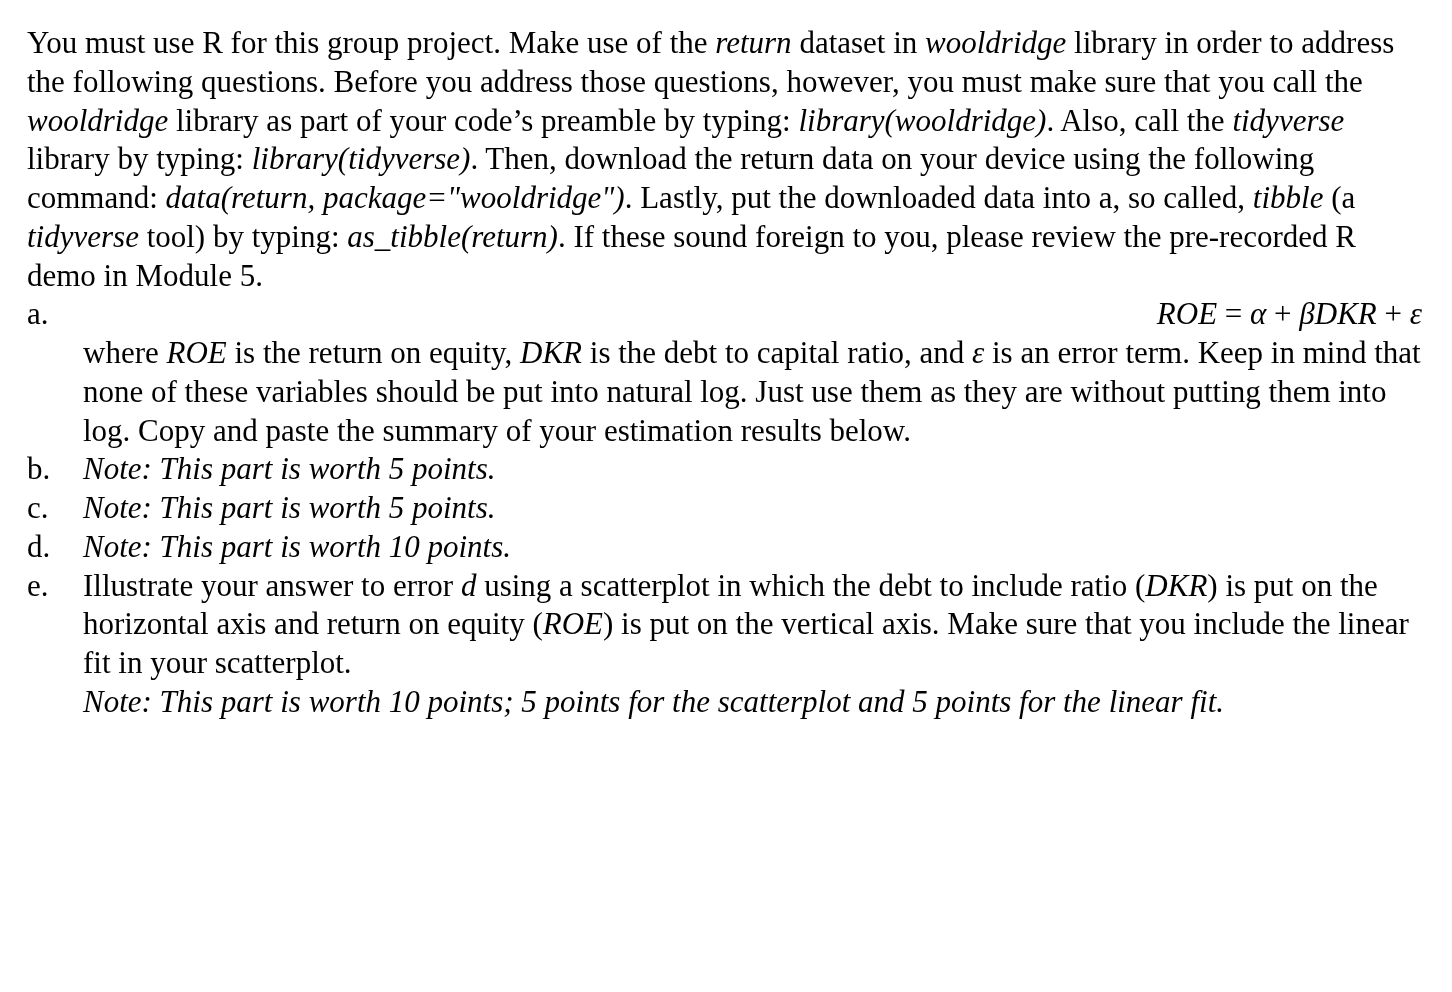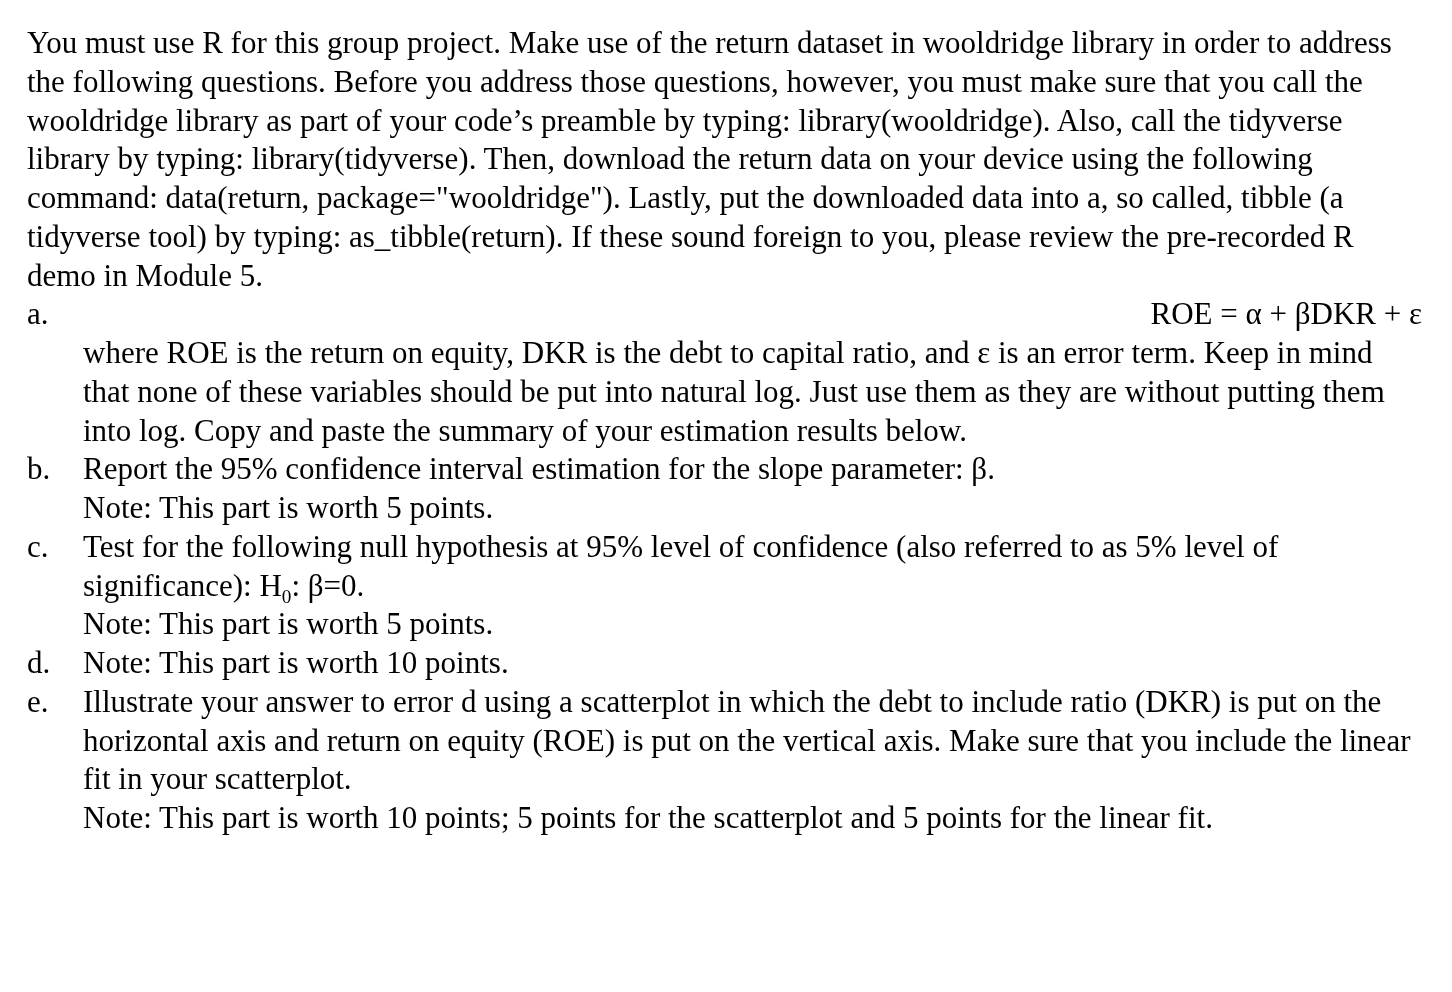--- a/index.html
+++ b/index.html
@@ -14,21 +14,21 @@
     width: 1452px;
     height: 992px;
     background: #ffffff;
     color: #000000;
     padding: 24px 30px 0 27px;
     font-family: "Liberation Serif", "DejaVu Serif", serif;
     font-size: 31px;
     line-height: 38.75px;
   }
   .para { margin: 0; }
-  .it { }
+  .it { font-style: italic; }
   .list-item { display: flex; }
   .marker { flex: 0 0 56px; width: 56px; }
   .content { flex: 1 1 auto; min-width: 0; }
   .equation {
     text-align: right;
     font-family: "Liberation Serif", "DejaVu Serif", serif;
   }
   sub.sb {
     font-size: 0.62em;
     line-height: 0;
@@ -46,29 +46,27 @@
     <div class="marker">a.</div>
     <div class="content">
       <p class="para equation"><span class="it">ROE</span><span> = </span><span class="it">α</span><span> + </span><span class="it">βDKR</span><span> + </span><span class="it">ε</span></p>
       <p class="para"><span>where </span><span class="it">ROE</span><span> is the return on equity, </span><span class="it">DKR</span><span> is the debt to capital ratio, and </span><span class="it">ε</span><span> is an error term. Keep in mind that none of these variables should be put into natural log. Just use them as they are without putting them into log. Copy and paste the summary of your estimation results below.</span></p>
     </div>
   </div>
 
   <div class="list-item">
     <div class="marker">b.</div>
     <div class="content">
-      <p class="para"><span>Report the 95% confidence interval estimation for the slope parameter: </span><span class="it">β</span><span>.</span></p>
       <p class="para"><span class="it">Note: This part is worth 5 points.</span></p>
     </div>
   </div>
 
   <div class="list-item">
     <div class="marker">c.</div>
     <div class="content">
-      <p class="para"><span>Test for the following null hypothesis at 95% level of confidence (also referred to as 5% level of significance): </span><span class="it">H</span><sub class="sb it">0</sub><span class="it">: </span><span class="it">β=0.</span></p>
       <p class="para"><span class="it">Note: This part is worth 5 points.</span></p>
     </div>
   </div>
 
   <div class="list-item">
     <div class="marker">d.</div>
     <div class="content">
       <p class="para"><span class="it">Note: This part is worth 10 points.</span></p>
     </div>
   </div>

